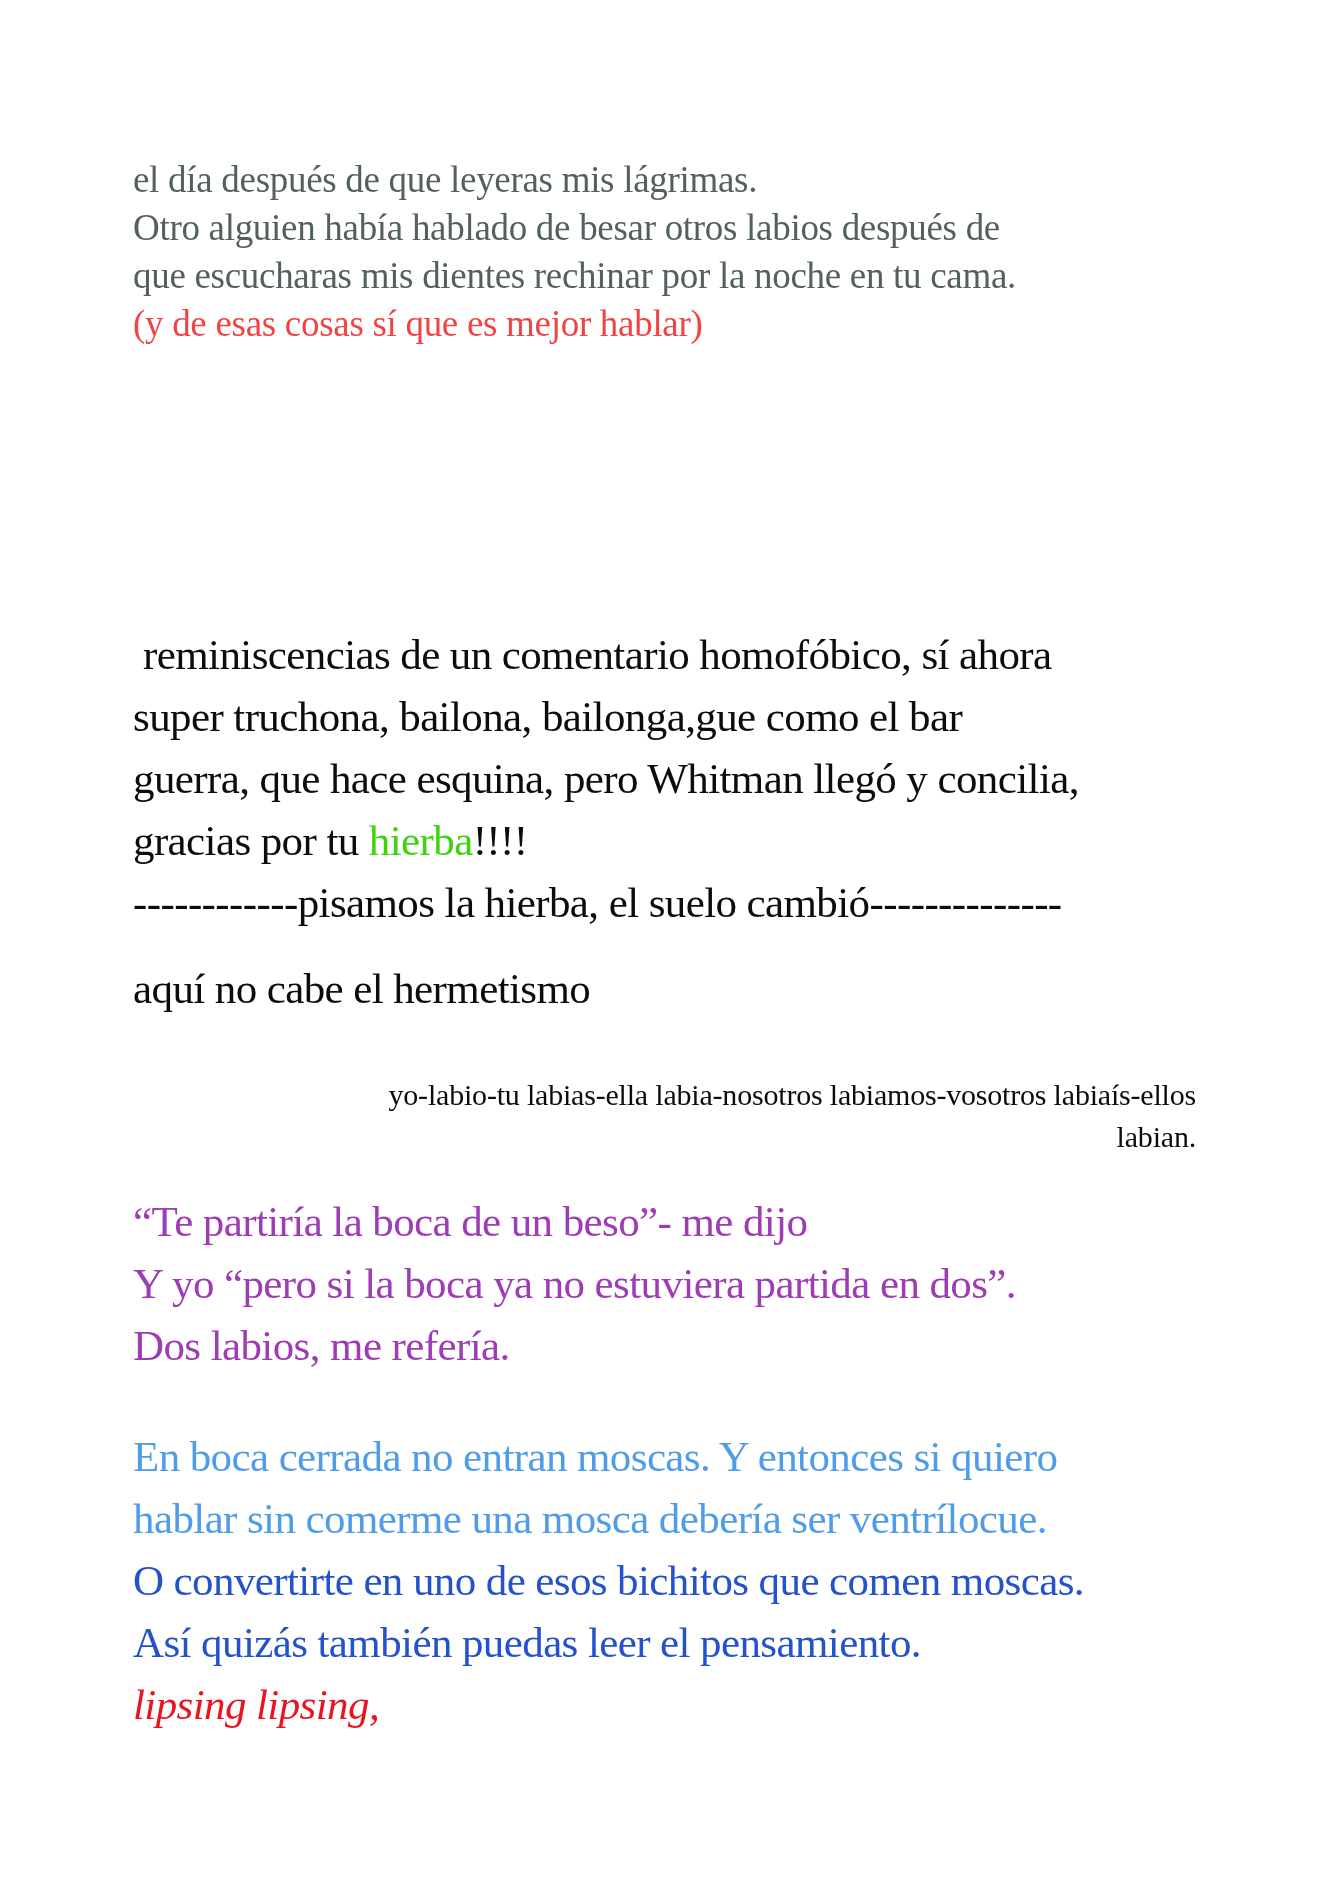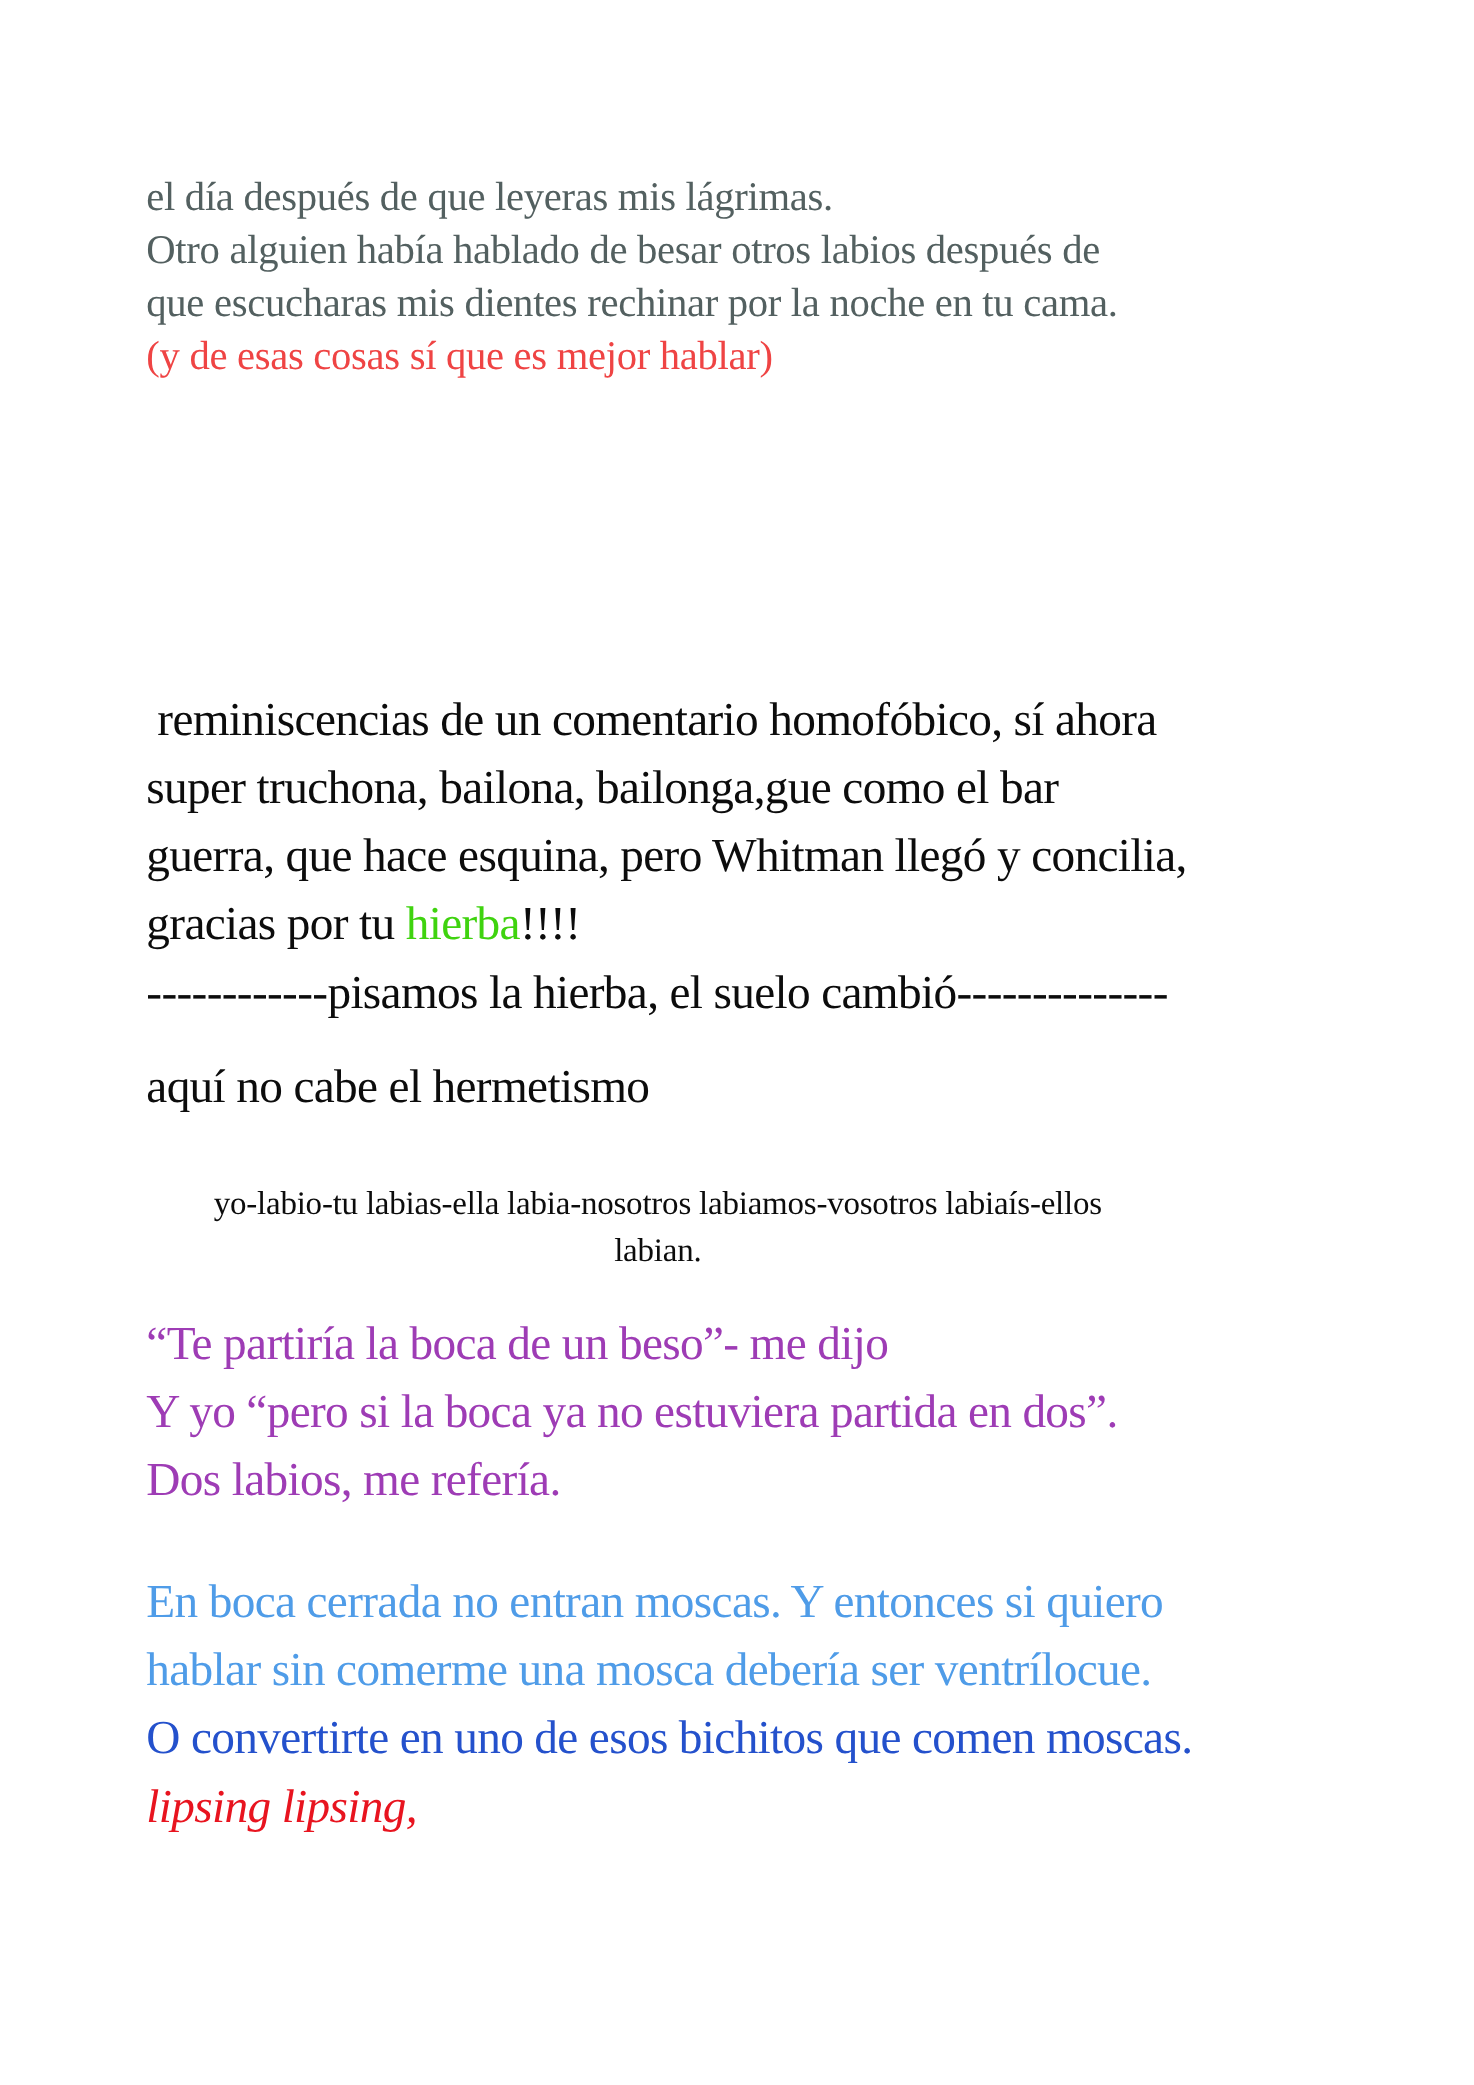--- a/index.html
+++ b/index.html
@@ -42,21 +42,21 @@
   .line-hermetismo {
     top: 958px;
     font-size: 43px;
     line-height: 62px;
     letter-spacing: -0.6px;
   }
   .conjugation {
     left: 0;
     top: 1074px;
     width: 1196px;
-    text-align: center;
+    text-align: right;
     font-size: 30px;
     line-height: 42px;
     letter-spacing: -0.2px;
   }
   .stanza-beso {
     top: 1191px;
     font-size: 43px;
     line-height: 62px;
     letter-spacing: -0.6px;
   }
@@ -104,16 +104,17 @@
   <div class="block stanza-beso">
     <div class="line" style="color: rgb(158, 60, 181);">“Te partiría la boca de un beso”- me dijo</div>
     <div class="line" style="color: rgb(158, 60, 181);">Y yo “pero si la boca ya no estuviera partida en dos”.</div>
     <div class="line" style="color: rgb(158, 60, 181);">Dos labios, me refería.</div>
   </div>
 
   <div class="block stanza-moscas">
     <div class="line" style="color: rgb(79, 156, 232);">En boca cerrada no entran moscas. Y entonces si quiero</div>
     <div class="line" style="color: rgb(79, 156, 232);">hablar sin comerme una mosca debería ser ventrílocue.</div>
     <div class="line" style="color: rgb(36, 81, 204); font-family: Liberation Serif, serif;">O convertirte en uno de esos bichitos que comen moscas.</div>
+    <div class="line" style="color: rgb(36, 81, 204);">Así quizás también puedas leer el pensamiento.</div>
     <div class="line italic" style="color: rgb(232, 20, 31);">lipsing lipsing,</div>
   </div>
 
 </div>
 
 </body></html>

